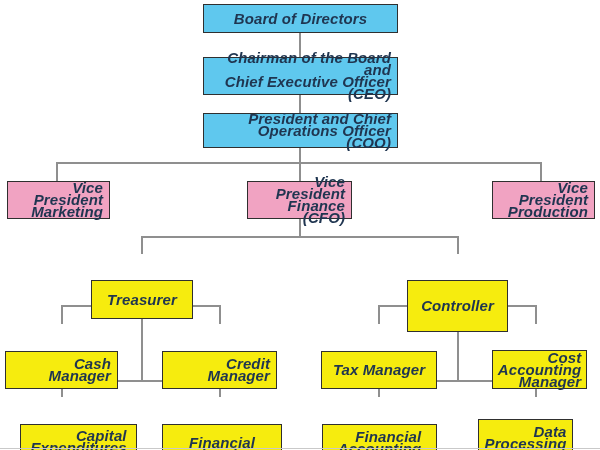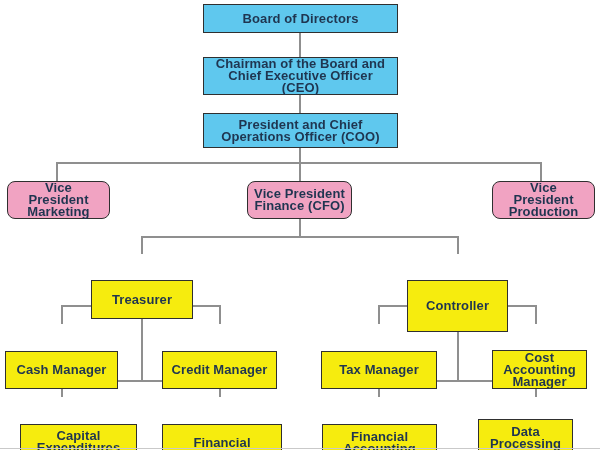--- a/index.html
+++ b/index.html
@@ -14,30 +14,31 @@
   .node {
     position: absolute;
     box-sizing: border-box;
     border: 1.5px solid var(--box-border, #2f2f2f);
     display: flex;
     align-items: center;
     justify-content: center;
     padding: 2px 6px;
   }
   .node .lbl {
-    font-size: 13px;
+    font-size: 15px;
     font-weight: bold;
     line-height: 12px;
     color: var(--text, #1f3550);
     white-space: pre-line;
-    text-align: center;
+    text-align: right;
     letter-spacing: 0.1px;
+    font-style: italic;
   }
   .level1 { background: var(--level1-fill, #5fc8ee); }
-  .level2 { background: var(--level2-fill, #f1a3c2); border-radius: 8px; }
+  .level2 { background: var(--level2-fill, #f1a3c2); }
   .level3 { background: var(--level3-fill, #f6ec0e); margin-top: 27px; }
   .line { position: absolute; background: var(--connector, #8f8f8f); }
   .line.h { height: 2px; }
   .line.v { width: 2px; }
   .page-rule {
     position: absolute;
     left: 0; top: 448px;
     width: 600px; height: 1px;
     background: var(--page-rule, #c9c9c9);
   }

